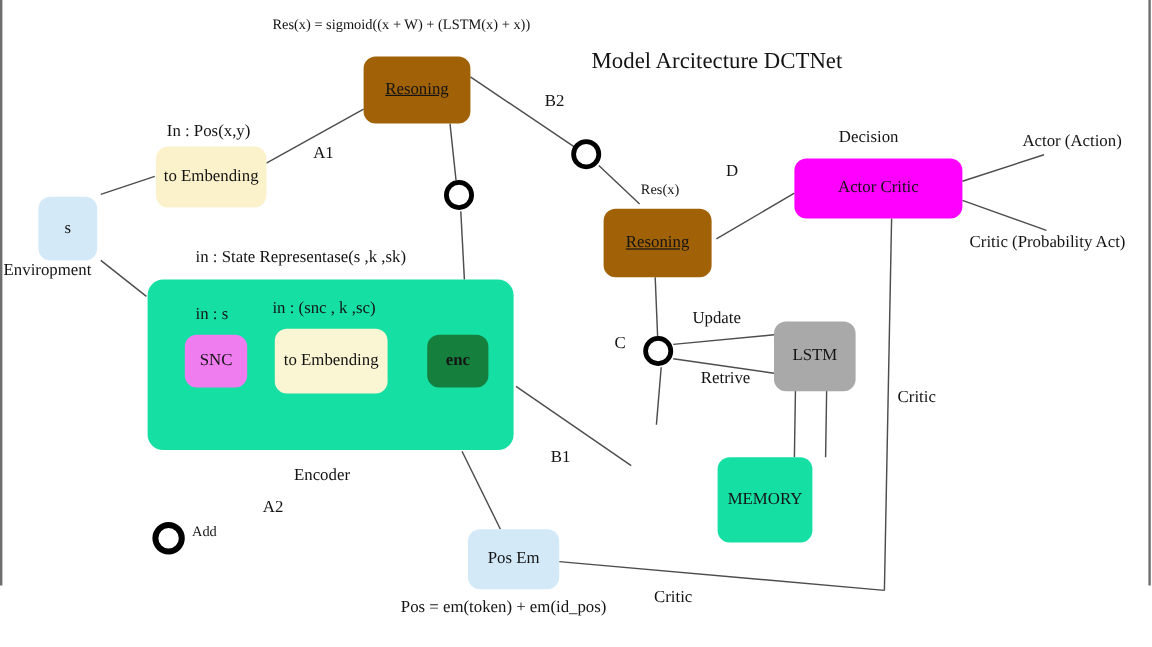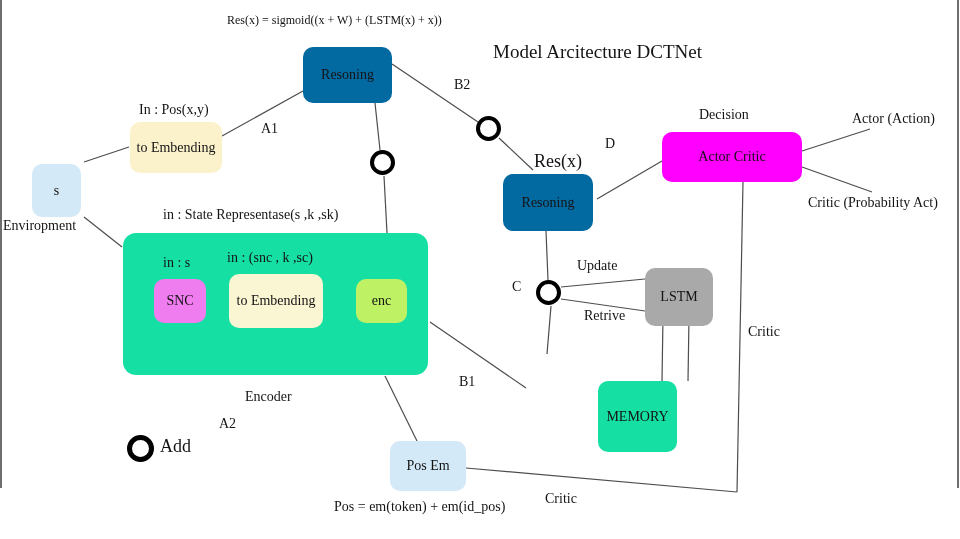--- a/index.html
+++ b/index.html
@@ -14,36 +14,36 @@
   #wires{position:absolute;left:0;top:0;width:960px;height:539px;}
   .node{
     position:absolute;
     display:flex;align-items:center;justify-content:center;
     border-radius:10px;
     font-size:14px;
     text-align:center;
     line-height:1.1;
   }
   .node.big{border-radius:13px;}
-  .peach{background:#0369a1;}
+  .peach{background:#a16207;text-decoration:underline;}
   .paleyellow{background:#fbf2cb;}
   .innyellow{background:#faf5d2;}
   .paleblue{background:#d4e9f8;}
   .teal{background:#16dfa3;}
   .violet{background:#ef7def;}
-  .red{background:#bef264;}
+  .red{background:#15803d;font-weight:bold;}
   .magenta{background:#ff00ff;}
   .gray{background:#a9a9a9;}
   .lbl{
     position:absolute;
     white-space:nowrap;
     font-size:14px;
   }
   .lbl.small{font-size:12px;}
-  .lbl.bigtxt{font-size:18px;}
+  .lbl.bigtxt{font-size:12px;}
   .lbl.title{font-size:19px;text-align:right;}
   .ring{
     position:absolute;
     border:4px solid #000;
     border-radius:50%;
     background:#fff;
     box-sizing:border-box;
   }
 </style>
 </head>

